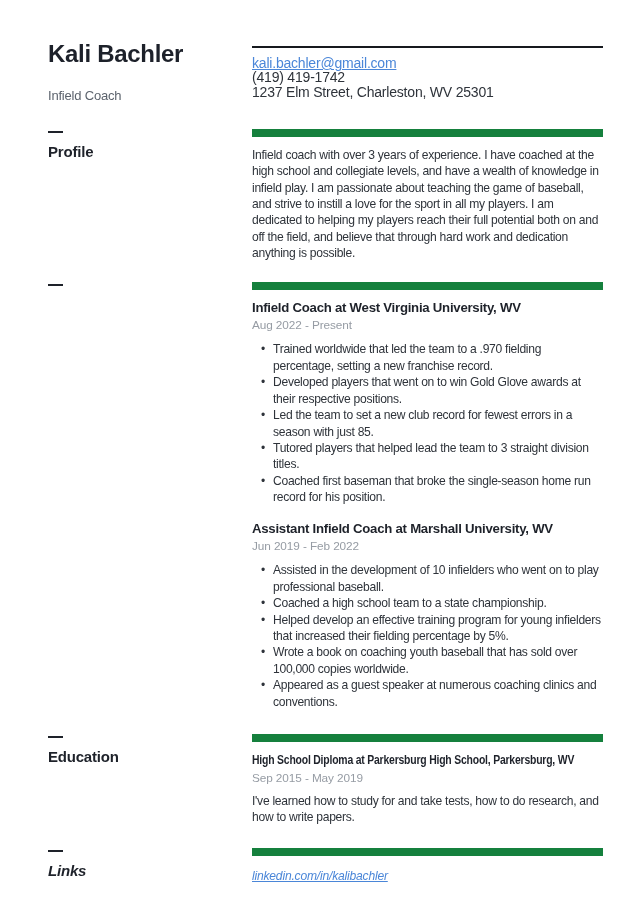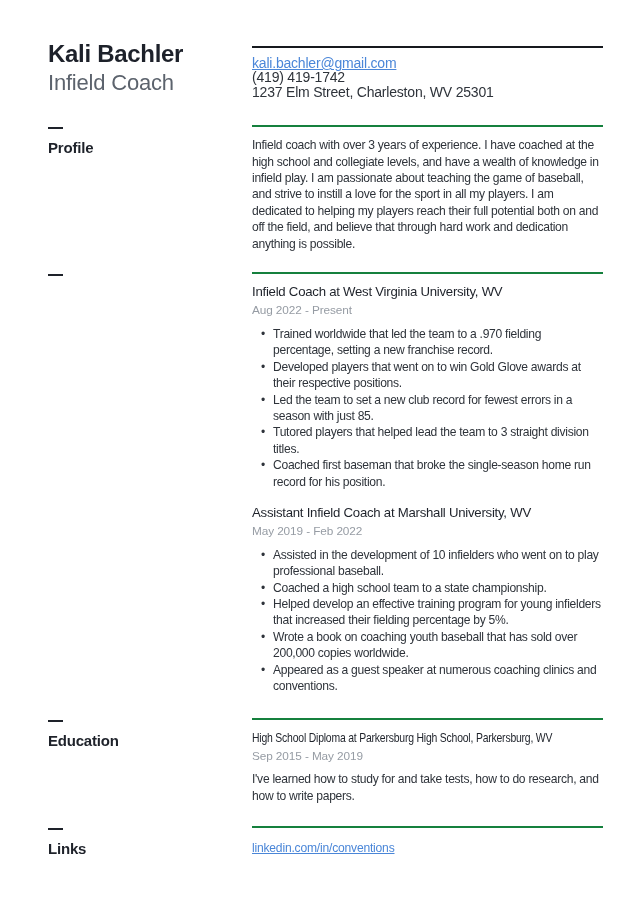--- a/index.html
+++ b/index.html
@@ -11,37 +11,37 @@
   .page{
     position:relative;width:640px;height:705px;box-sizing:border-box;
     background:#ffffff;padding:40px 37px 14px 48px;
   }
   .row{display:grid;grid-template-columns:204px 351px;}
   
   .name{
     margin:0;font-size:24px;line-height:1.2;font-weight:700;
     color:#1d212a;letter-spacing:-0.3px;
   }
-  .subtitle{margin-top:1px;font-size:22px;color:#5c636d;letter-spacing:-0.2px;}
+  .subtitle{margin-top:19px;font-size:13px;color:#5c636d;letter-spacing:-0.2px;}
   .hdr-right{border-top:2px solid #16191e;margin-top:6px;padding-top:8px;}
   .details-label{font-weight:700;font-size:12.6px;color:#1e222a;margin:6px 0 4px;}
   .contact-line{font-size:14px;line-height:14.4px;color:#2e333a;letter-spacing:-0.2px;}
   a.link{color:#4a86d8;text-decoration:underline;cursor:pointer;}
   
   .section{margin-top:26px;}
   .sec-employment{margin-top:20px;}
   .sec-education{margin-top:24px;}
-  .sec-links{margin-top:22px;}
+  .sec-links{margin-top:22px;font-style:italic;}
   .dash{width:15px;height:2px;background:#1e222a;margin:2px 0 10px;}
   .sec-left h2{margin:0;font-size:15px;font-weight:700;color:#1e222a;letter-spacing:-0.2px;}
-  .sec-right{border-top:2px solid #15803d;padding-top:10px;}
+  .sec-right{border-top:8px solid #15803d;padding-top:10px;}
   .body-text{margin:0;font-size:12.1px;line-height:16.4px;color:#2e333a;letter-spacing:-0.28px;}
   .job + .job{margin-top:15px;}
   .item-title{
-    font-size:13.2px;font-weight:400;color:#1e222a;
+    font-size:13.2px;font-weight:700;color:#1e222a;
     letter-spacing:-0.25px;line-height:1.2;white-space:nowrap;
   }
   .squeeze{display:inline-block;transform:scaleX(0.79);transform-origin:0 50%;}
   .item-dates{font-size:11.8px;color:#969ca4;margin-top:3px;letter-spacing:-0.1px;}
   ul.bullets{list-style:none;margin:9px 0 0;padding:0;}
   ul.bullets li{
     position:relative;padding-left:21px;font-size:12.1px;line-height:16.4px;
     color:#2e333a;letter-spacing:-0.28px;
   }
   ul.bullets li::before{content:"\2022";position:absolute;left:9px;top:0;color:#2e333a;}
@@ -88,26 +88,26 @@
           <li>Trained worldwide that led the team to a .970 fielding percentage, setting a new franchise record.</li>
           <li>Developed players that went on to win Gold Glove awards at their respective positions.</li>
           <li>Led the team to set a new club record for fewest errors in a season with just 85.</li>
           <li>Tutored players that helped lead the team to 3 straight division titles.</li>
           <li>Coached first baseman that broke the single-season home run record for his position.</li>
         </ul>
       </div>
 
       <div class="job">
         <div class="item-title">Assistant Infield Coach at Marshall University, WV</div>
-        <div class="item-dates">May 2019 - Feb 2022</div>
+        <div class="item-dates">Jun 2019 - Feb 2022</div>
         <ul class="bullets">
           <li>Assisted in the development of 10 infielders who went on to play professional baseball.</li>
           <li>Coached a high school team to a state championship.</li>
           <li>Helped develop an effective training program for young infielders that increased their fielding percentage by 5%.</li>
-          <li>Wrote a book on coaching youth baseball that has sold over 200,000 copies worldwide.</li>
+          <li>Wrote a book on coaching youth baseball that has sold over 100,000 copies worldwide.</li>
           <li>Appeared as a guest speaker at numerous coaching clinics and conventions.</li>
         </ul>
       </div>
 
     </div>
   </div>
 
   <div class="row section sec-education">
     <div class="sec-left">
       <div class="dash"></div>
@@ -121,17 +121,17 @@
       </div>
     </div>
   </div>
 
   <div class="row section sec-links">
     <div class="sec-left">
       <div class="dash"></div>
       <h2>Links</h2>
     </div>
     <div class="sec-right links-right">
-      <a class="link">linkedin.com/in/conventions</a>
+      <a class="link">linkedin.com/in/kalibachler</a>
     </div>
   </div>
 
 </div>
 
 </body></html>

